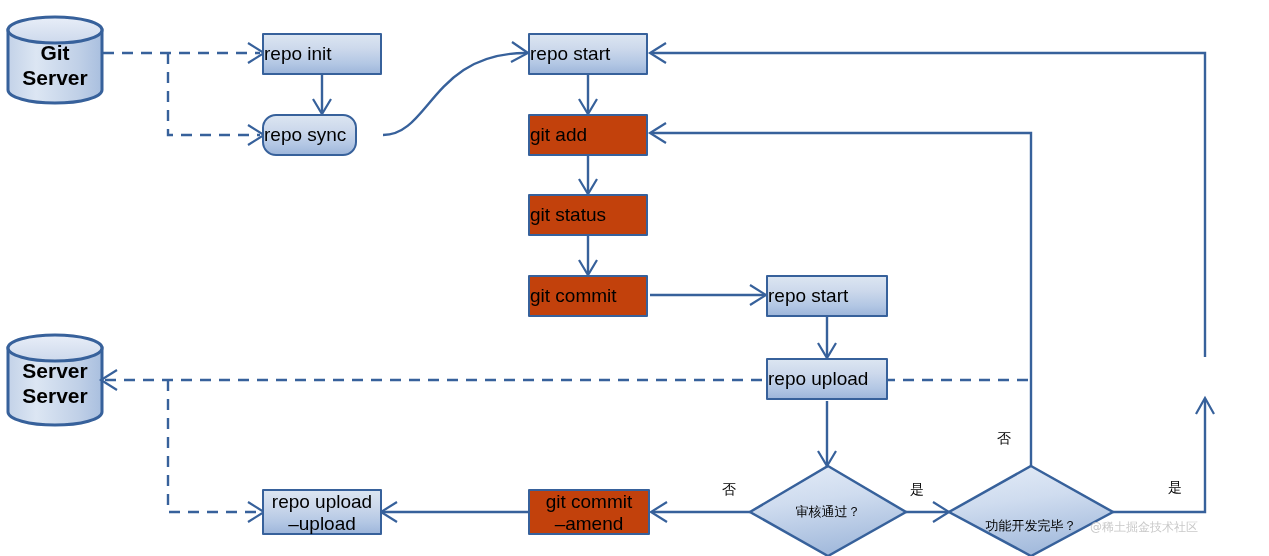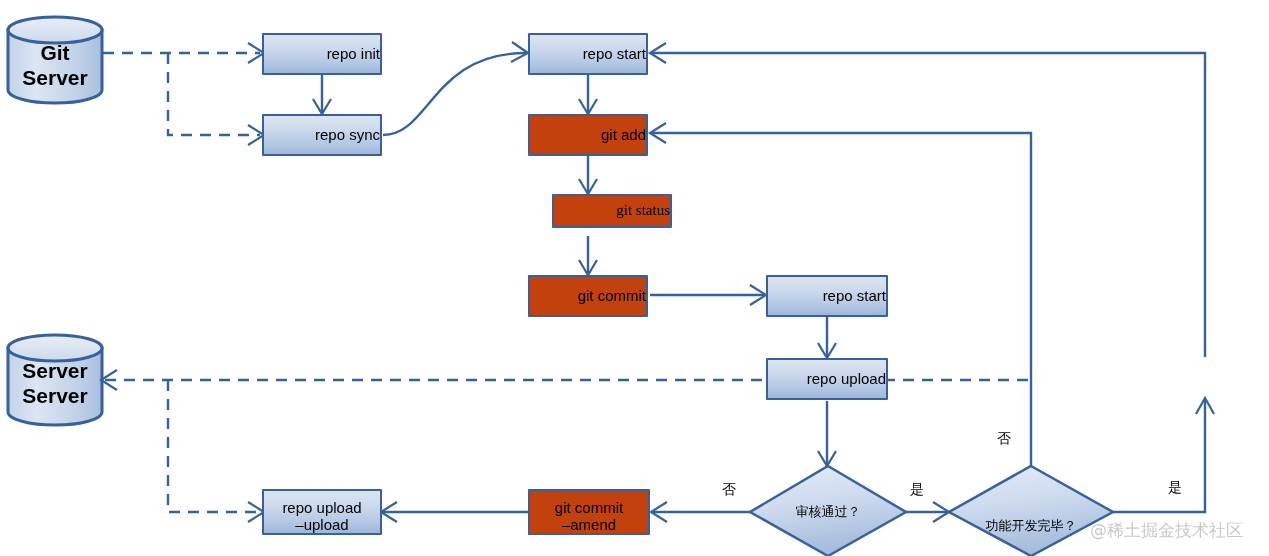--- a/index.html
+++ b/index.html
@@ -23,24 +23,24 @@
     top: 0;
     width: 1269px;
     height: 556px;
     pointer-events: none;
   }
   .node {
     position: absolute;
     box-sizing: border-box;
     display: flex;
     align-items: center;
-    justify-content: flex-end;
+    justify-content: flex-start;
     text-align: center;
     color: #000000;
-    font-size: 15px;
+    font-size: 19px;
     line-height: 1.15;
     z-index: 3;
   }
   .box {
     border: 2px solid #37619b;
     border-radius: 1px;
   }
   .box.filled {
     background: linear-gradient(to bottom, #dbe5f1 0%, #cdd9ec 35%, #b3c7e4 75%, #9fb7db 100%);
   }
@@ -72,21 +72,21 @@
   .edge-label {
     position: absolute;
     z-index: 4;
     font-size: 14px;
     color: #000000;
     white-space: nowrap;
   }
   .watermark {
     position: absolute;
     z-index: 5;
-    font-size: 17px;
+    font-size: 12px;
     color: #c9c9c9;
     white-space: nowrap;
     font-family: "DejaVu Sans", sans-serif;
   }
   .two-line {
     flex-direction: column;
   }
 </style>
 </head>
 <body>
@@ -210,33 +210,33 @@
   </div>
   <div class="cyl-label" style="left:8px; top:352px; width:94px; height:62px; flex-direction:column;">
     <span>Server</span>
     <span>Server</span>
   </div>
 
   <div class="node box filled" style="left:262px; top:33px; width:120px; height:42px;">
     <span>repo init</span>
   </div>
 
-  <div class="node box filled" style="left:262px; top:114px; width:120px; height:42px;">
+  <div class="node box filled" style="left:262px; top:114px; width:95px; height:42px;border-radius:14px;">
     <span>repo sync</span>
   </div>
 
   <div class="node box filled" style="left:528px; top:33px; width:120px; height:42px;">
     <span>repo start</span>
   </div>
 
   <div class="node box plain" style="left:528px; top:114px; width:120px; height:42px;">
     <span>git add</span>
   </div>
 
-  <div class="node box plain" style="left:552px; top:194px; width:120px; height:34px;font-family:Liberation Serif, serif;">
+  <div class="node box plain" style="left:528px; top:194px; width:120px; height:42px;">
     <span>git status</span>
   </div>
 
   <div class="node box plain" style="left:528px; top:275px; width:120px; height:42px;">
     <span>git commit</span>
   </div>
 
   <div class="node box filled" style="left:766px; top:275px; width:122px; height:42px;">
     <span>repo start</span>
   </div>

